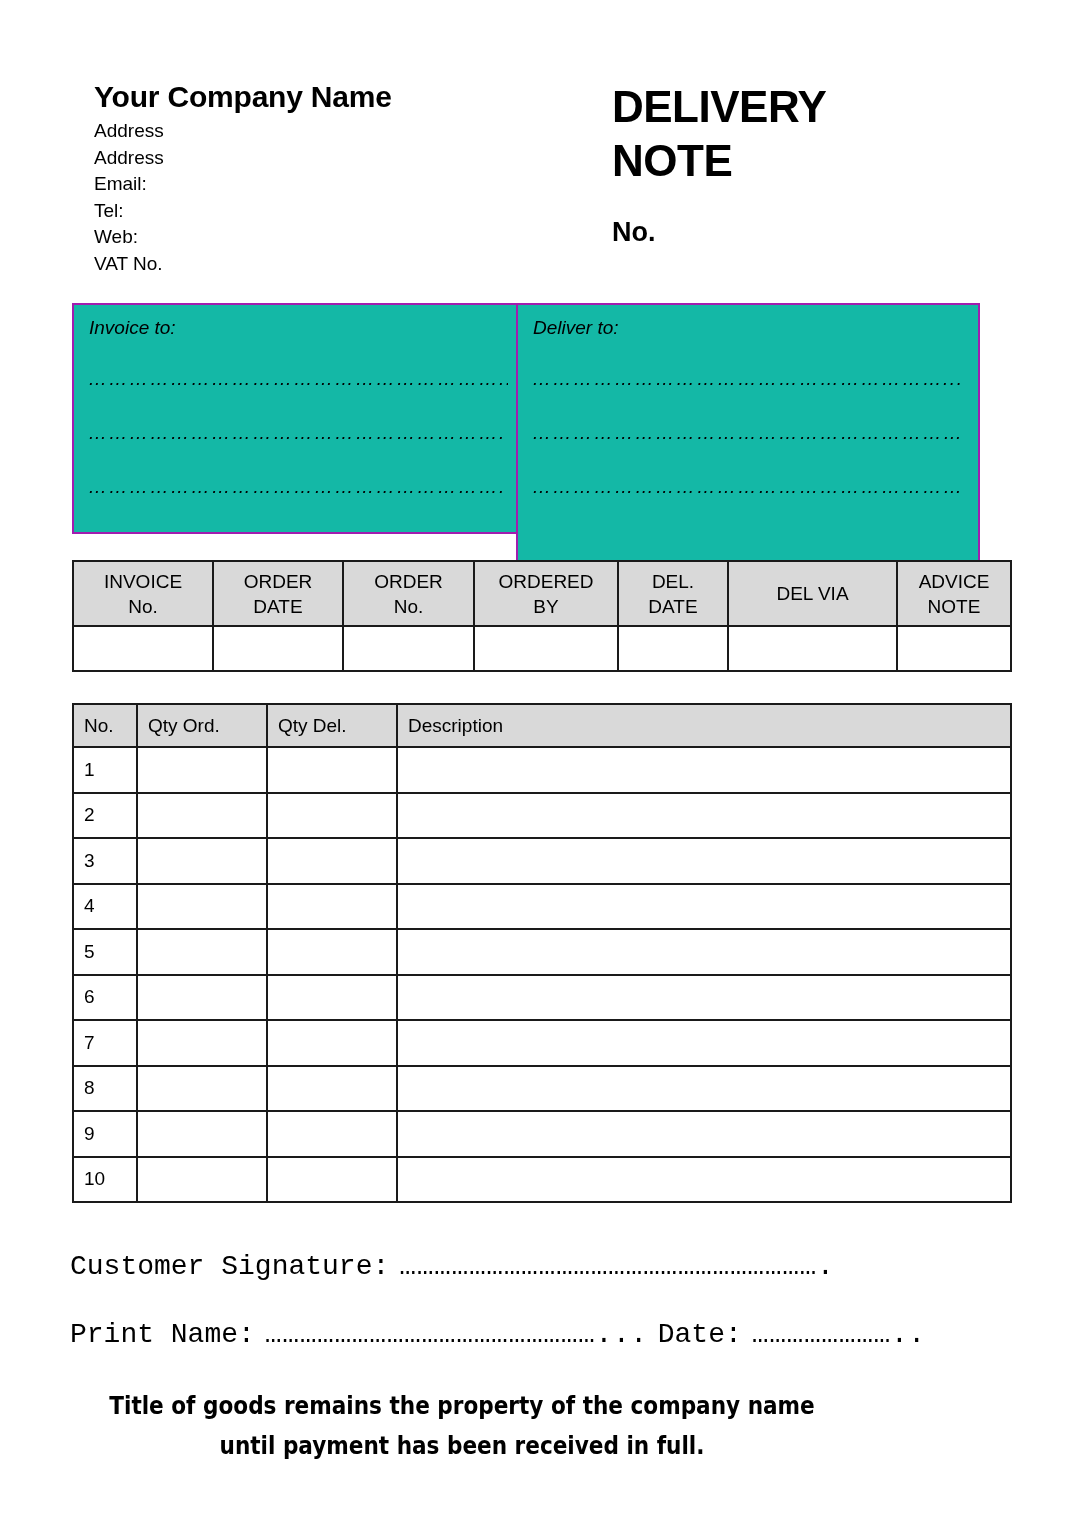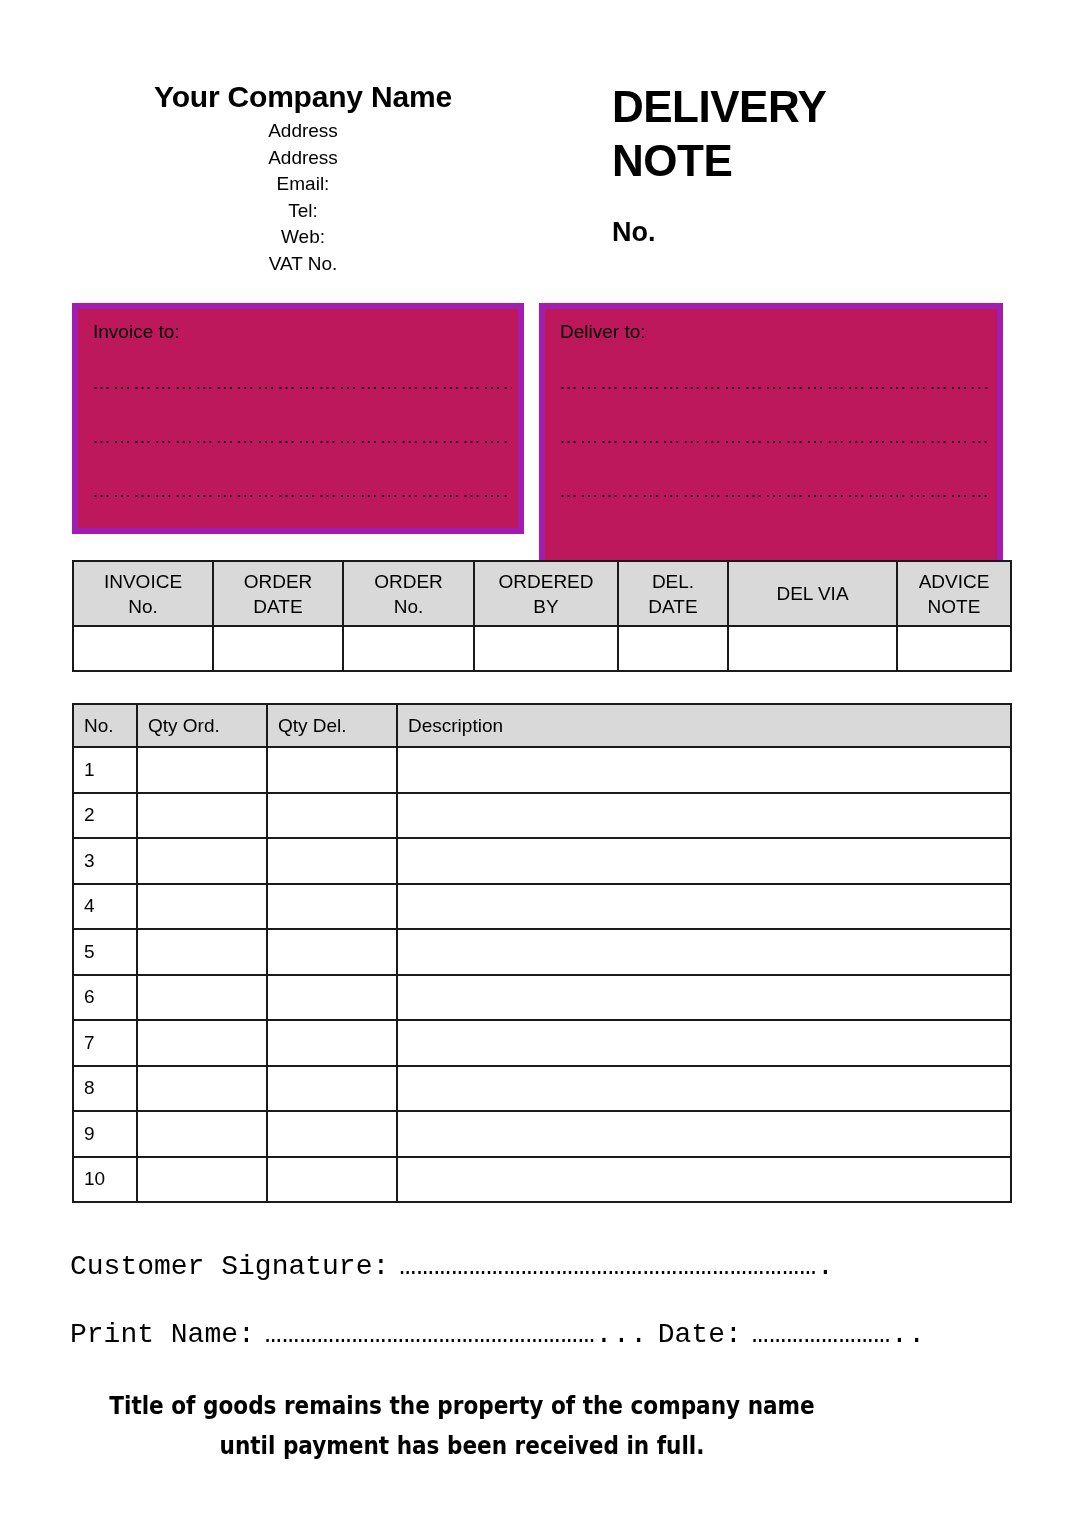--- a/index.html
+++ b/index.html
@@ -26,24 +26,23 @@
 
   
   .header {
     position: absolute;
     left: 0; top: 0;
     width: 1082px;
     height: 290px;
   }
   .company-block {
     position: absolute;
-    left: 73px;
+    left: 94px;
     top: 80px;
     width: 460px;
-    text-align: center;
   }
   .company-name {
     font-size: 30px;
     font-weight: bold;
     line-height: 34px;
     letter-spacing: -0.2px;
     margin-bottom: 4px;
   }
   .company-line {
     font-size: 19px;
@@ -66,32 +65,33 @@
   .doc-no {
     font-size: 27px;
     font-weight: bold;
     margin-top: 28px;
     line-height: 32px;
   }
 
   
   .addr-box {
     position: absolute;
-    border: 6px solid #a21caf;
-    background: #be185d;
+    border: 2px solid #a21caf;
+    background: #14b8a6;
     box-sizing: border-box;
+    font-style: italic;
   }
   #invoice-to-box {
     left: 72px;
     top: 303px;
     width: 452px;
     height: 231px;
   }
   #deliver-to-box {
-    left: 539px;
+    left: 516px;
     top: 303px;
     width: 464px;
     height: 294px;
   }
   .addr-label {
     position: absolute;
     left: 15px;
     top: 11px;
     font-size: 19px;
     line-height: 24px;

